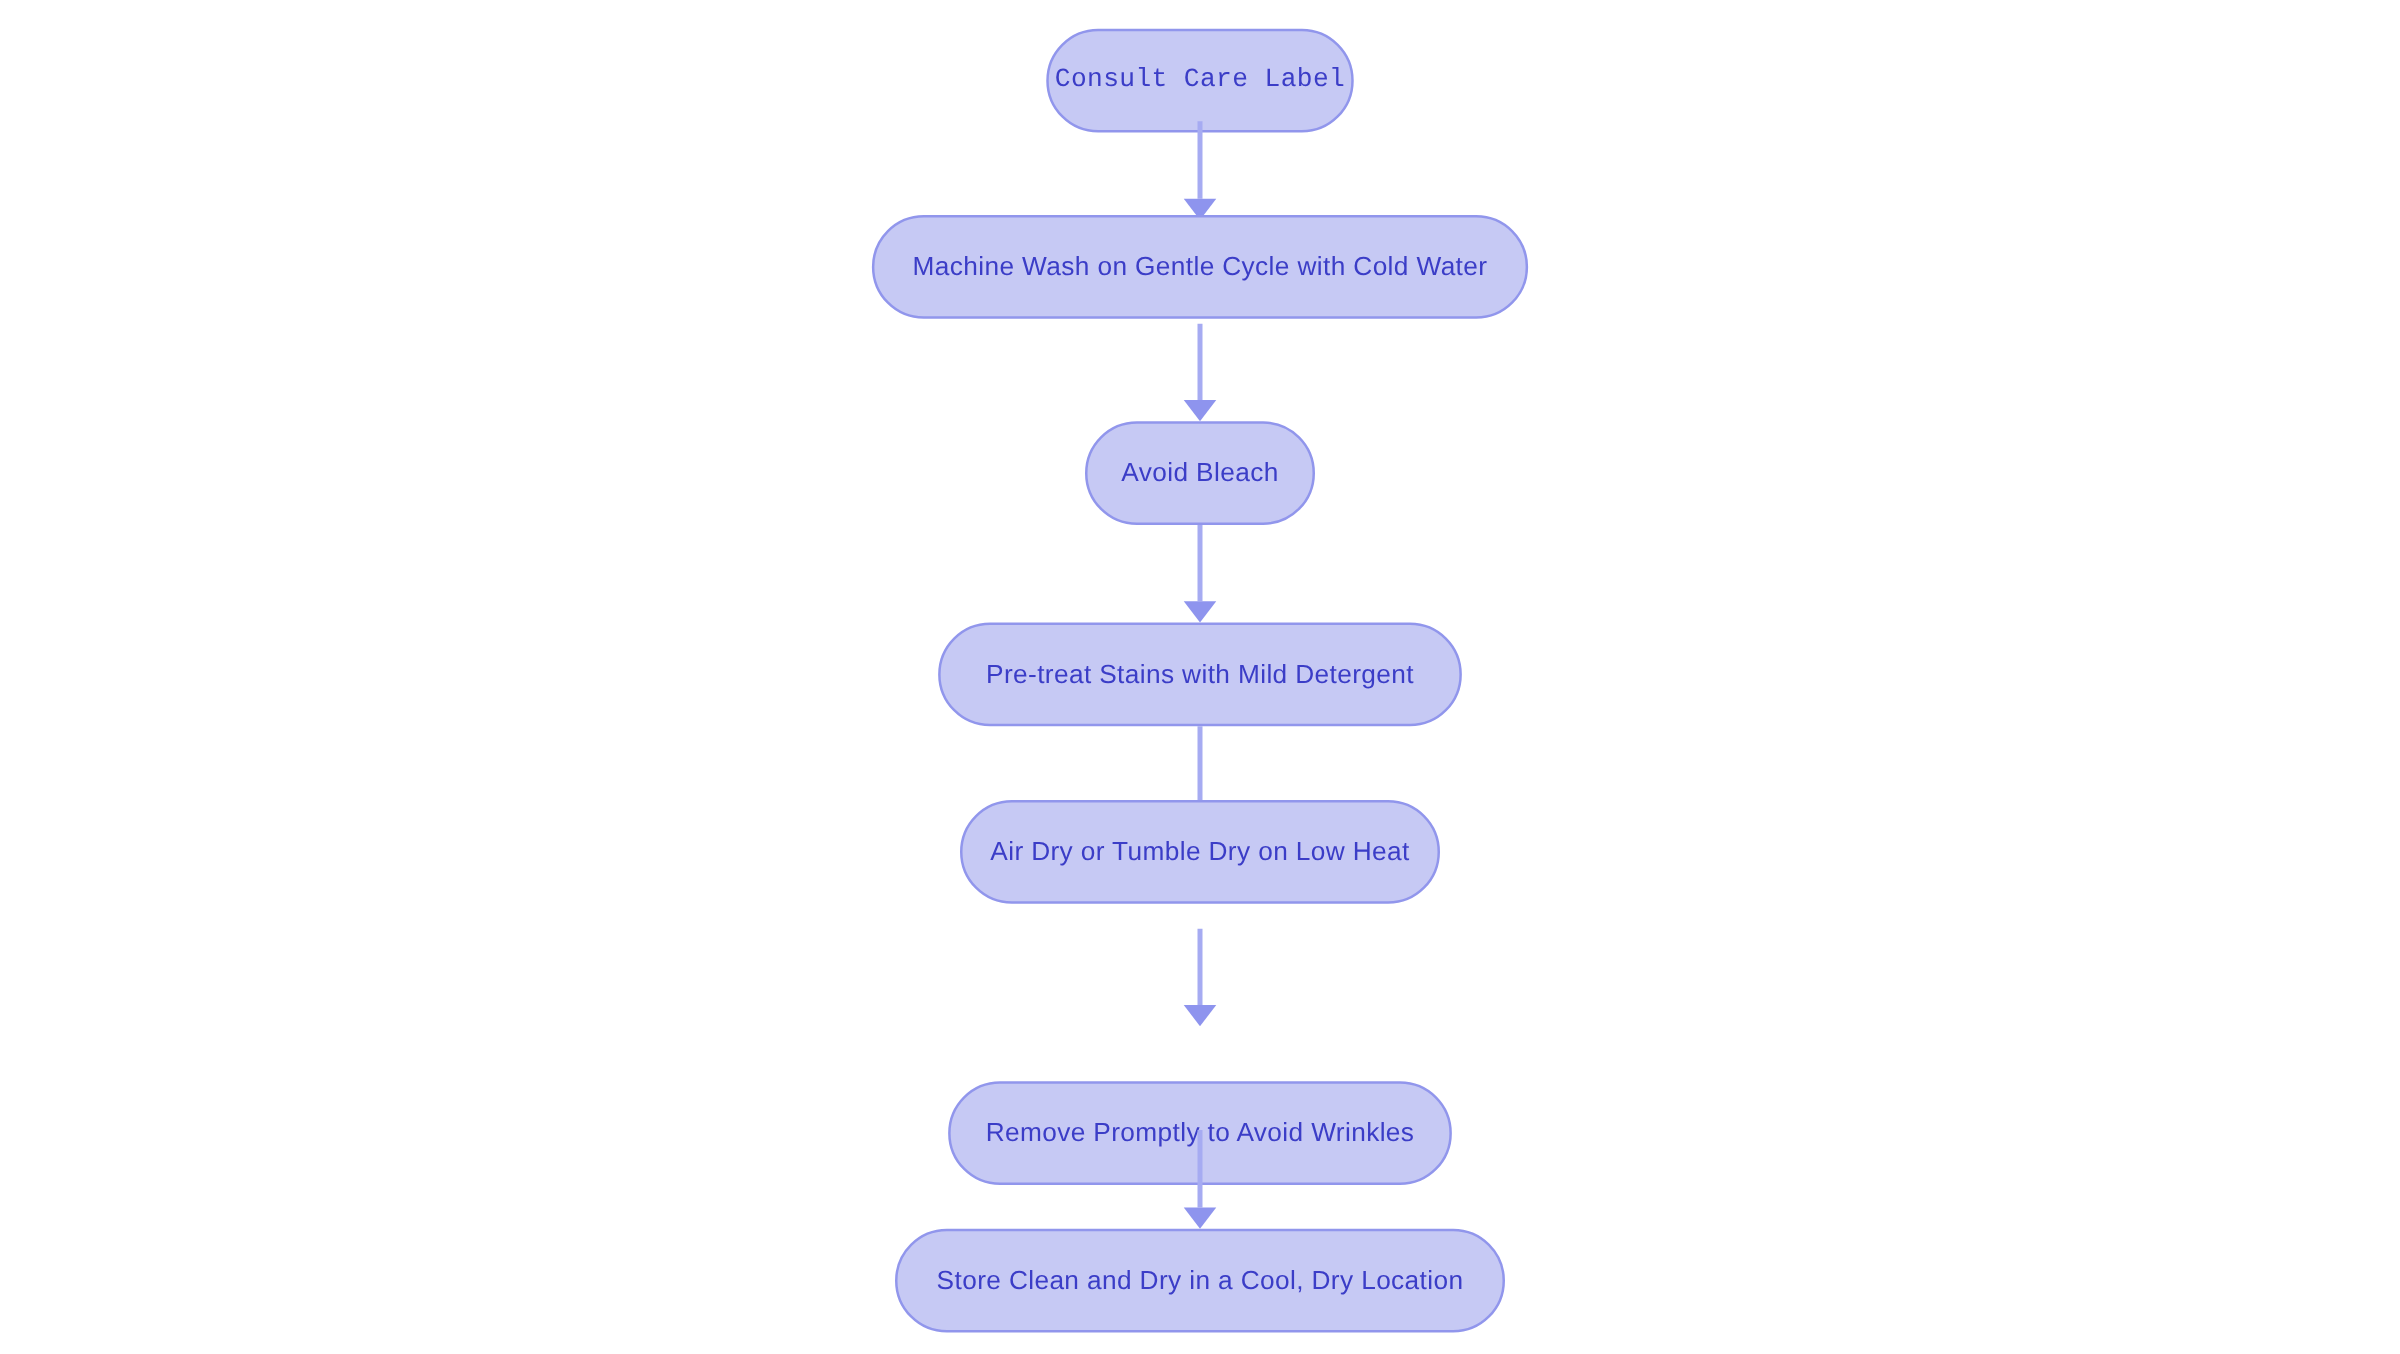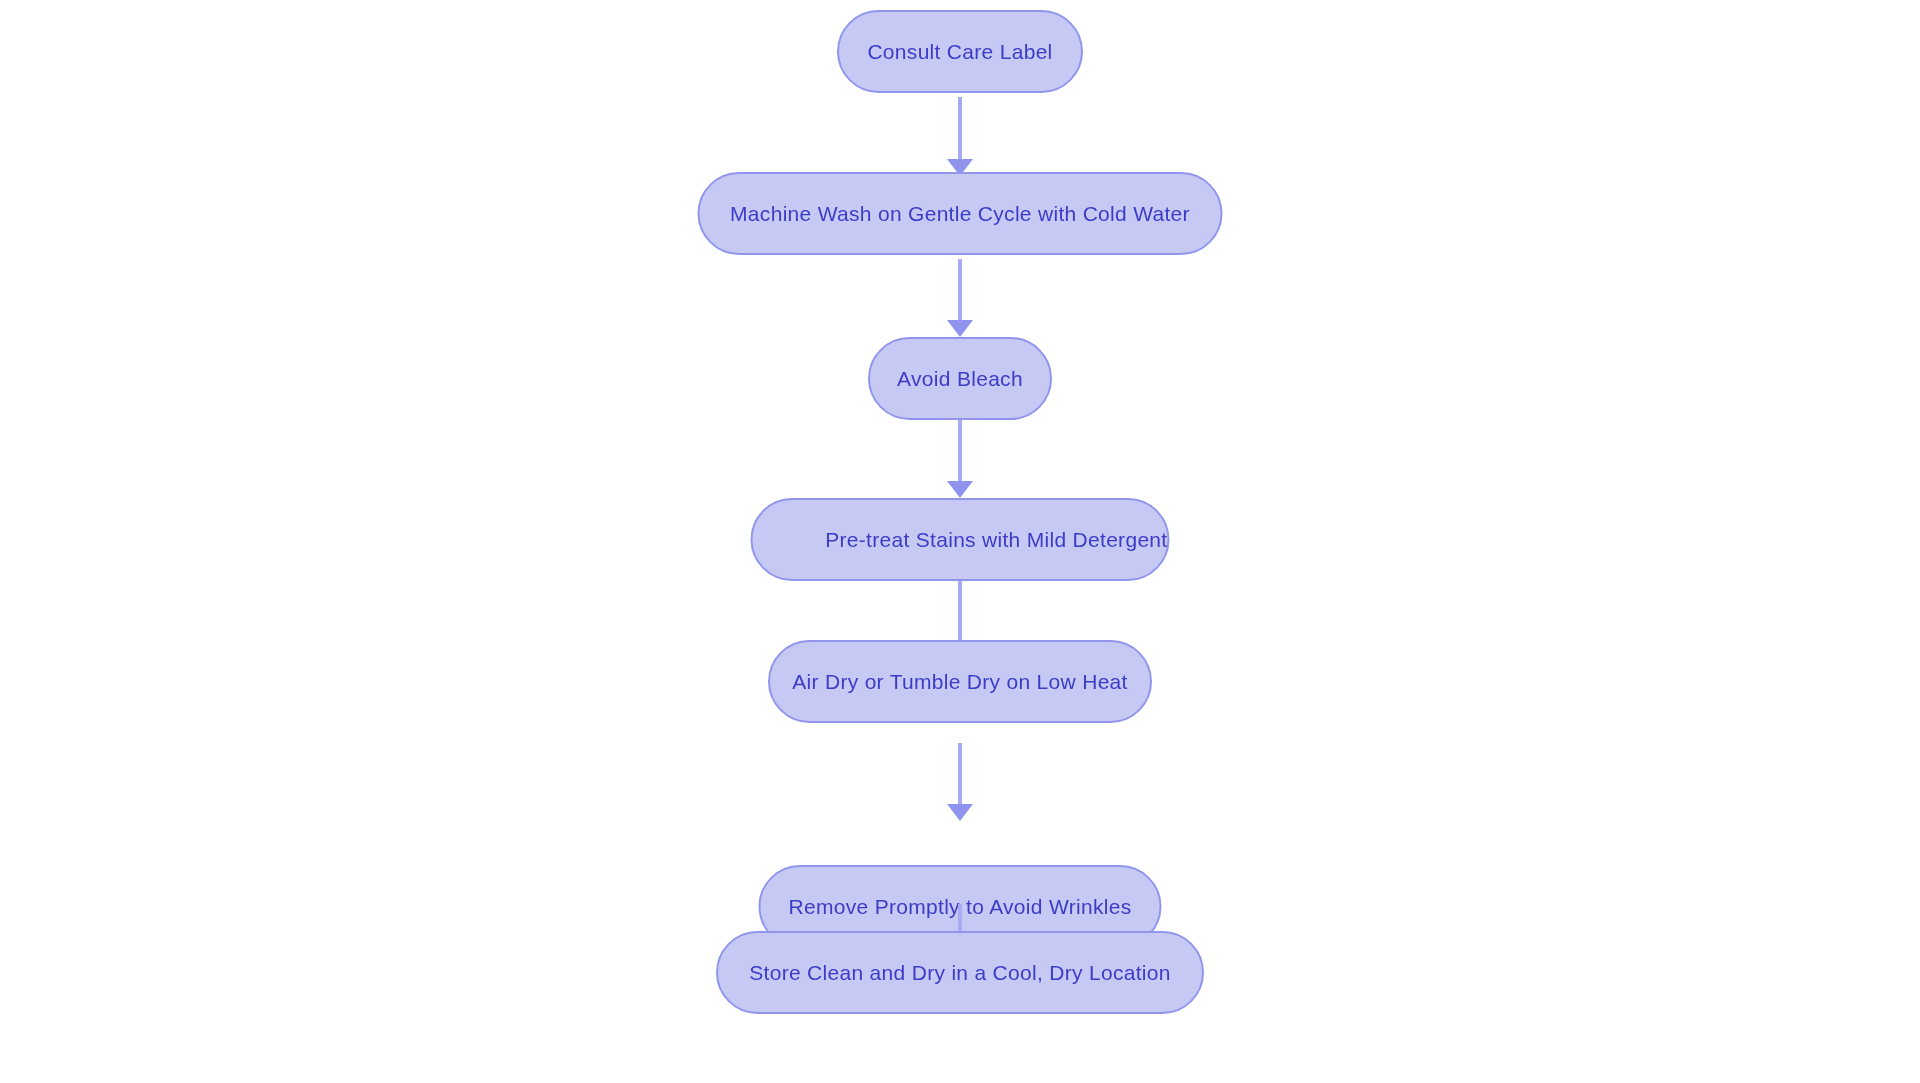--- a/index.html
+++ b/index.html
@@ -34,27 +34,27 @@
     align-items: center;
     justify-content: center;
   }
   .node-label {
     color: var(--node-text);
     font-size: 21px;
     letter-spacing: 0.3px;
     white-space: nowrap;
     text-align: center;
   }
-  .n1 { top: 10px;  width: 246px; }
+  .n1 { top: 23px;  width: 246px; font-family: Liberation Mono, monospace; }
   .n2 { top: 172px; width: 525px; }
   .n3 { top: 337px; width: 184px; }
-  .n4 { top: 498px; width: 419px; justify-content: flex-end; }
+  .n4 { top: 498px; width: 419px; }
   .n5 { top: 640px; width: 384px; }
   .n6 { top: 865px; width: 403px; }
-  .n7 { top: 931px; width: 488px; }
+  .n7 { top: 983px; width: 488px; }
 
   .arrow {
     position: absolute;
     left: 960px;
     transform: translateX(-50%);
     width: 26px;
     display: flex;
     flex-direction: column;
     align-items: center;
   }

